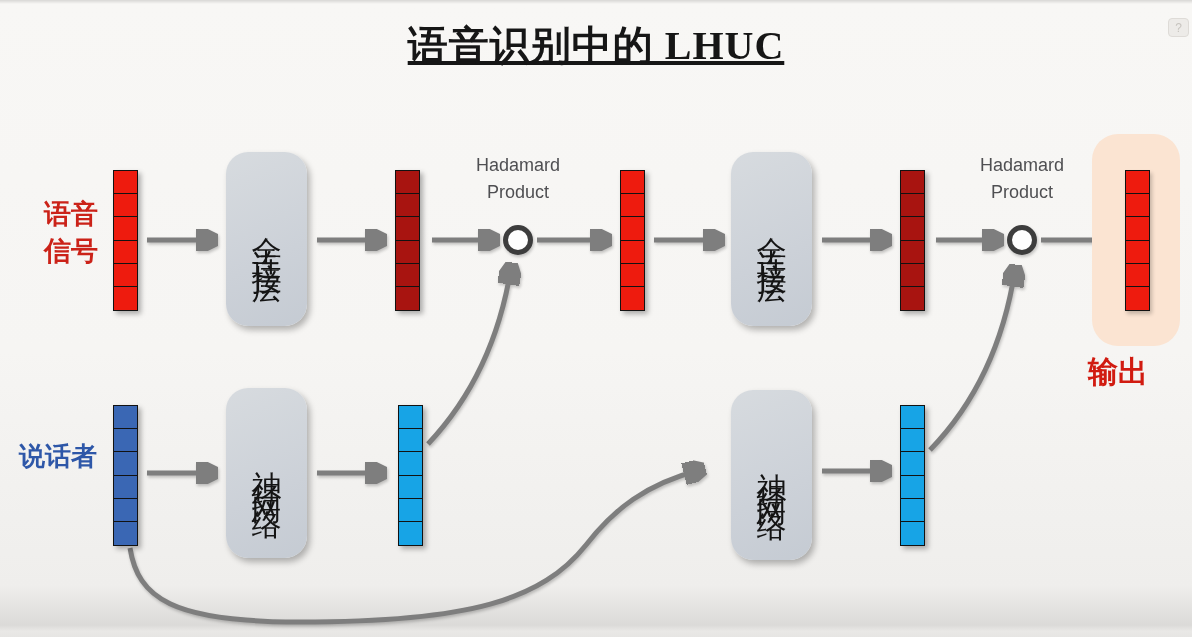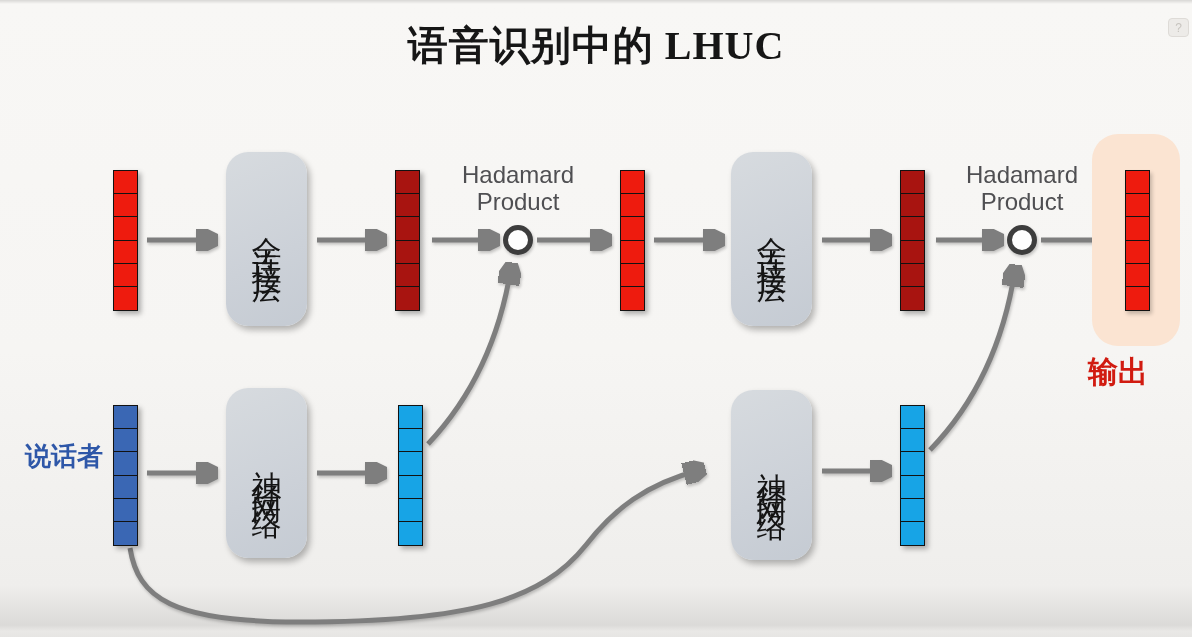--- a/index.html
+++ b/index.html
@@ -4,41 +4,41 @@
 <style>
   html,body{margin:0;padding:0;}
   body{font-family:"Liberation Serif","DejaVu Serif",serif;}
   #stage{
     position:relative;width:1192px;height:637px;overflow:hidden;
     background:linear-gradient(180deg,#d8d7d5 0px,#f8f7f5 4px,#f6f5f3 55%,#efeeec 92%,#dbdad8 625px,#e9e8e6 631px,#e6e5e3 100%);
   }
   
   .title{
     position:absolute;left:0;right:0;top:18px;text-align:center;
-    font-size:40px;font-weight:700;color:#161616;letter-spacing:1px;
+    font-size:40px;font-weight:700;color:#161616;letter-spacing:1px;text-decoration:underline;
   }
   
   .badge{
     position:absolute;left:1168px;top:18px;width:19px;height:17px;
     background:#edebe8;border:1px solid #dedbd7;border-radius:4px;
     color:#c7c4bf;font-family:"Liberation Sans",sans-serif;font-size:12px;
     display:flex;align-items:center;justify-content:center;
   }
   
   .side-label{position:absolute;text-align:center;font-weight:700;}
   .side-label div{line-height:37px;}
   .lbl-speech{left:28px;top:196px;width:86px;font-size:27px;color:#cb2218;}
-  .lbl-speaker{left:12px;top:438px;width:104px;font-size:26px;color:#2e57a8;}
+  .lbl-speaker{left:6px;top:438px;width:104px;font-size:26px;color:#2e57a8;}
   .lbl-output{position:absolute;left:1088px;top:352px;width:96px;text-align:left;
     font-size:30px;font-weight:700;color:#d11b10;}
   
   .hadamard{
     position:absolute;width:124px;text-align:center;
     font-family:"Liberation Sans","DejaVu Sans",sans-serif;
-    font-size:24px;line-height:27px;color:#4f4f52;top:161px;
+    font-size:18px;line-height:27px;color:#4f4f52;top:152px;
   }
   .had1{left:456px;} .had2{left:960px;}
   
   .nbox{
     position:absolute;width:81px;border-radius:22px;
     background:linear-gradient(155deg,#d7dbdf 0%,#ccd1d8 60%,#c5cbd3 100%);
     box-shadow:3px 4px 6px rgba(0,0,0,0.28);
     display:flex;align-items:center;justify-content:center;
   }
   .nbox-label{
@@ -112,20 +112,24 @@
     <circle cx="518" cy="240" r="12.5"></circle>
     <circle cx="1022" cy="240" r="12.5"></circle>
   </svg>
 
   <div class="title">语音识别中的 LHUC</div>
 
   <div class="badge">?</div>
 
   <div class="out-panel"></div>
 
+  <div class="side-label lbl-speech">
+    <div>语音</div>
+    <div>信号</div>
+  </div>
   <div class="side-label lbl-speaker">
     <div>说话者</div>
   </div>
   <div class="lbl-output">输出</div>
 
   <div class="hadamard had1">
     <div>Hadamard</div>
     <div>Product</div>
   </div>
   <div class="hadamard had2">

